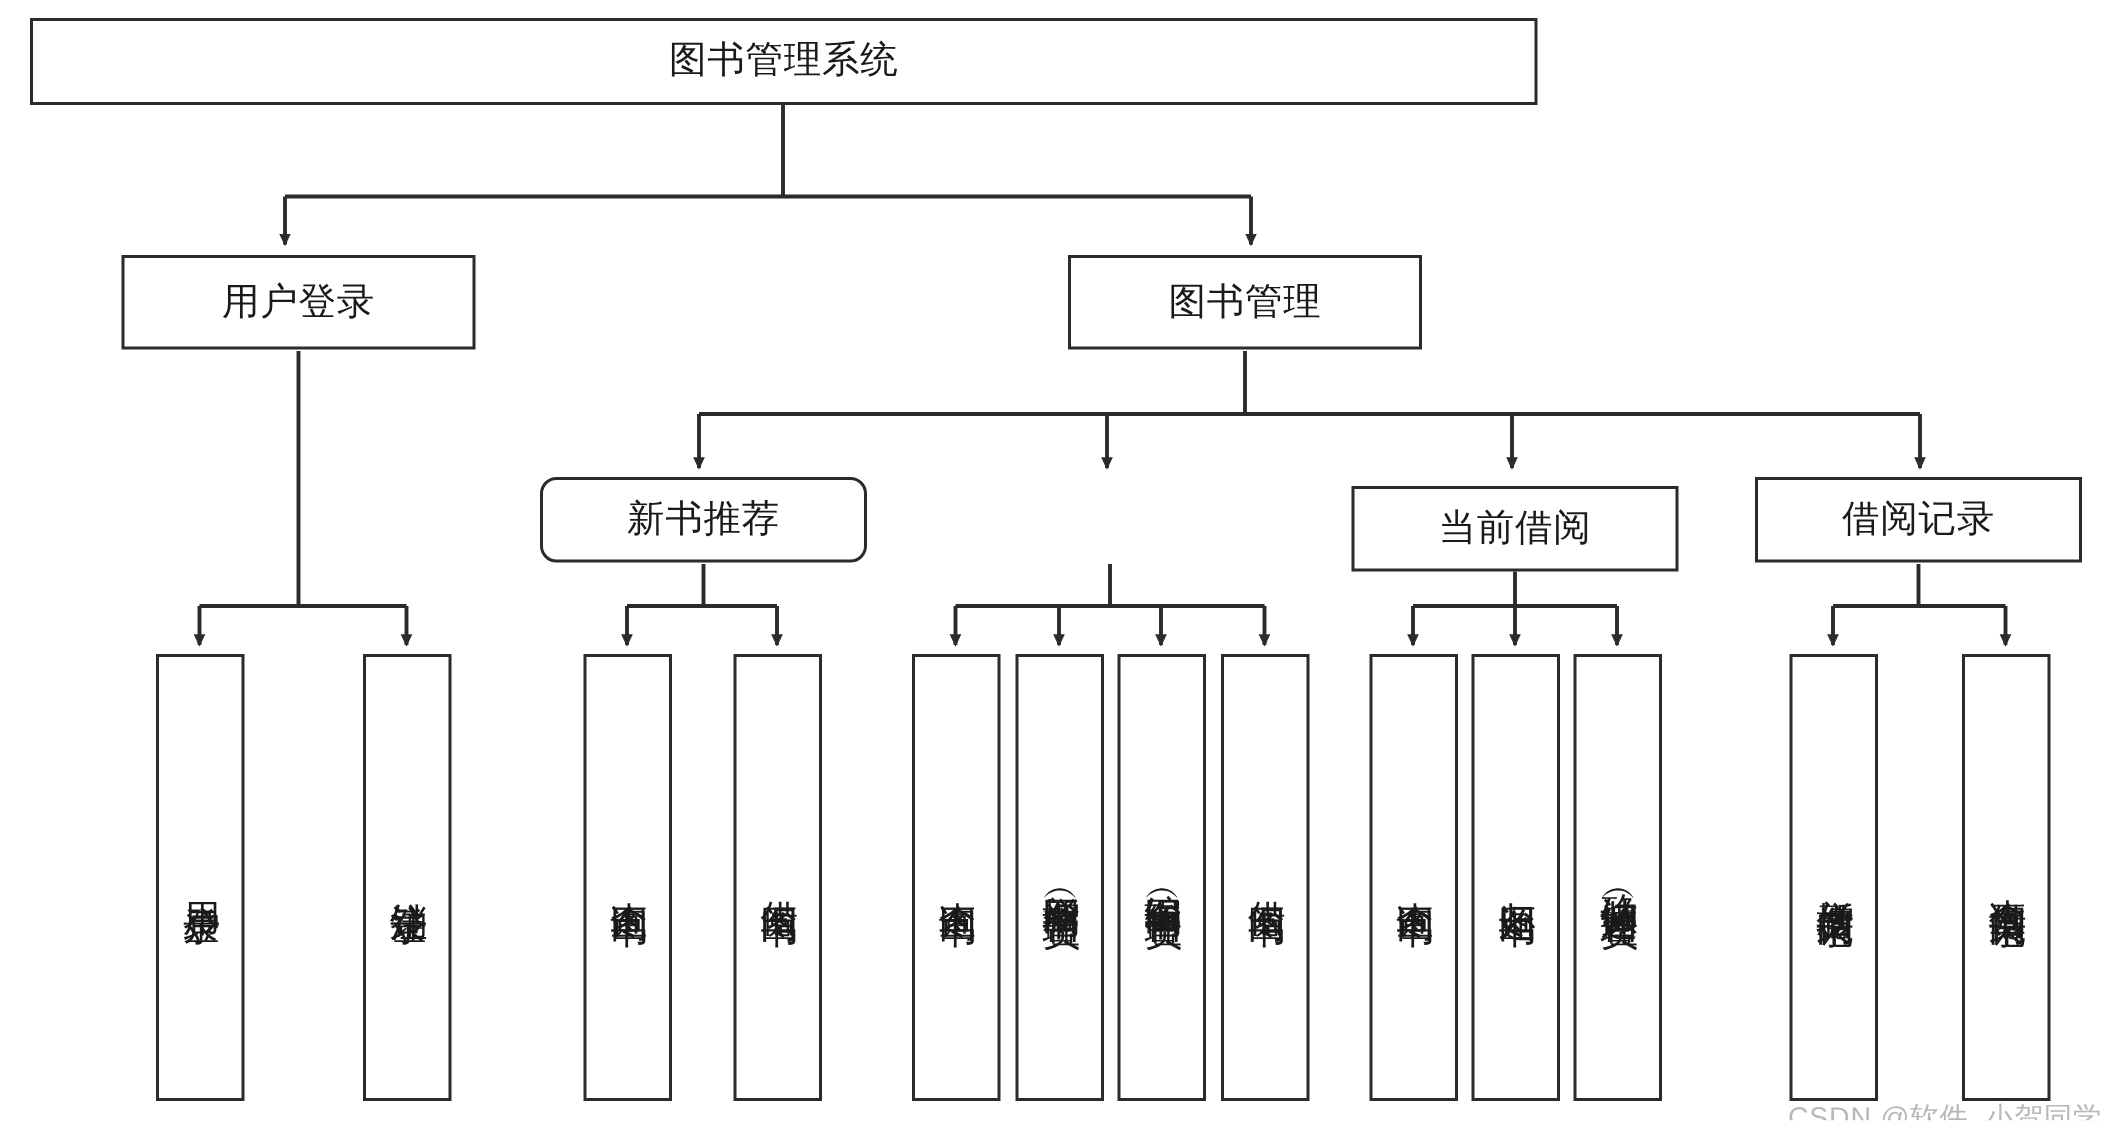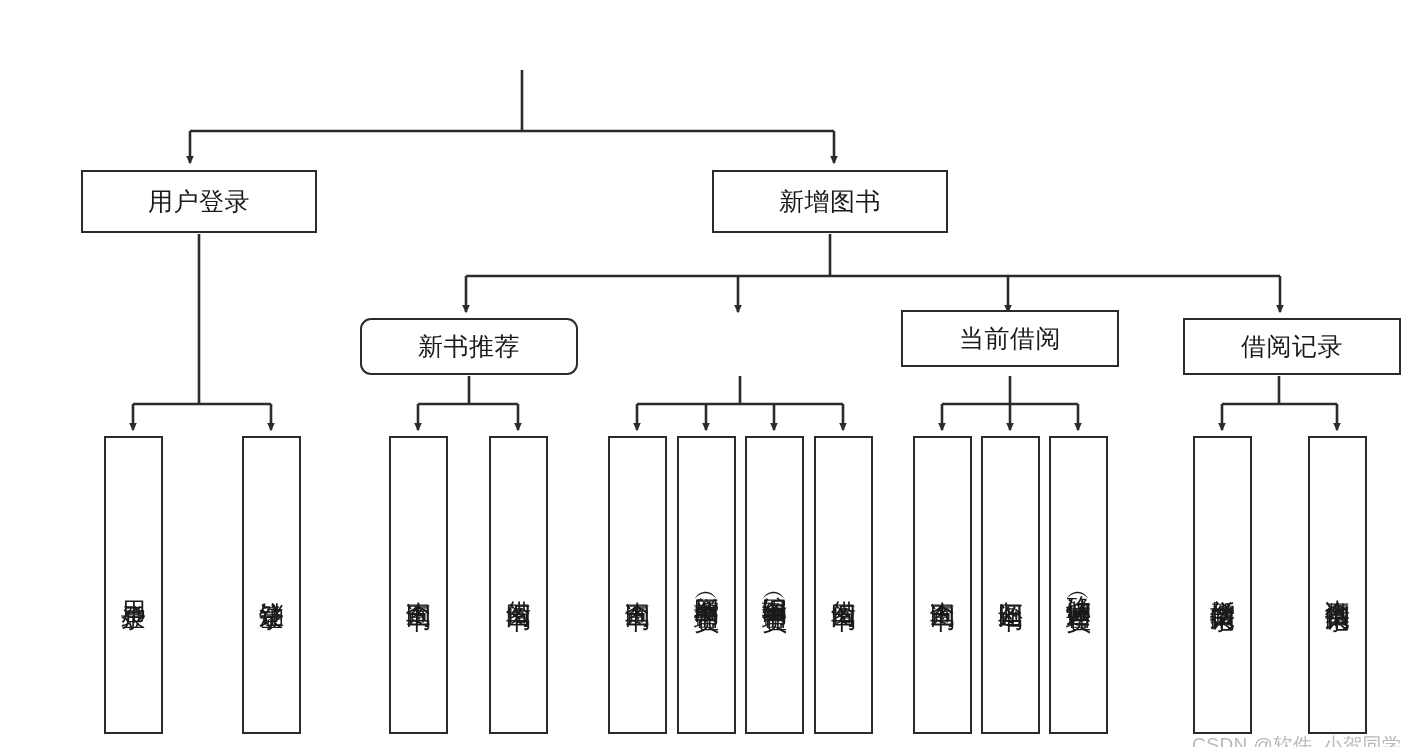--- a/index.html
+++ b/index.html
@@ -116,35 +116,38 @@
       <path d="M1010,404 L1010,430" marker-end="url(#arrow)"></path>
       <path d="M1078,404 L1078,430" marker-end="url(#arrow)"></path>
 
       <path d="M1279,376 L1279,404"></path>
       <path d="M1222,404 L1337,404"></path>
       <path d="M1222,404 L1222,430" marker-end="url(#arrow)"></path>
       <path d="M1337,404 L1337,430" marker-end="url(#arrow)"></path>
     </g>
   </svg>
 
+  <div class="node horiz root" style="left:20px; top:12px; width:1005px; height:58px;">
+    <span class="label">图书管理系统</span>
+  </div>
 
   <div class="node horiz" style="left:81px; top:170px; width:236px; height:63px;">
     <span class="label">用户登录</span>
   </div>
   <div class="node horiz" style="left:712px; top:170px; width:236px; height:63px;">
-    <span class="label">新增图书</span>
+    <span class="label">图书管理</span>
   </div>
 
   <div class="node horiz" style="left:360px; top:318px; width:218px; height:57px;border-radius:11px;">
     <span class="label">新书推荐</span>
   </div>
-  <div class="node horiz" style="left:901px; top:310px; width:218px; height:57px;">
+  <div class="node horiz" style="left:901px; top:324px; width:218px; height:57px;">
     <span class="label">当前借阅</span>
   </div>
-  <div class="node horiz" style="left:1170px; top:318px; width:218px; height:57px;margin-left:13px;">
+  <div class="node horiz" style="left:1170px; top:318px; width:218px; height:57px;">
     <span class="label">借阅记录</span>
   </div>
 
   <div class="node vert" style="left:104px; top:436px; width:59px; height:298px;">
     <span class="label">用户登录</span>
   </div>
   <div class="node vert" style="left:242px; top:436px; width:59px; height:298px;">
     <span class="label">注销登录</span>
   </div>
 

